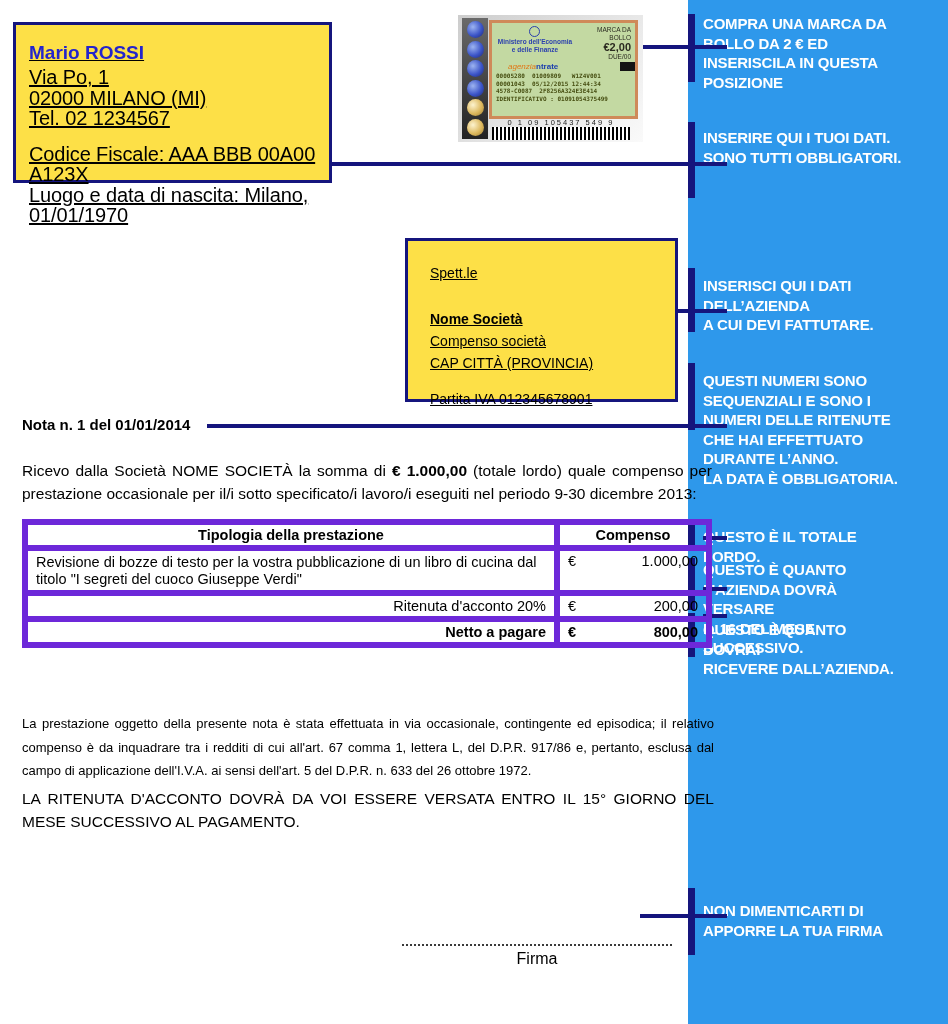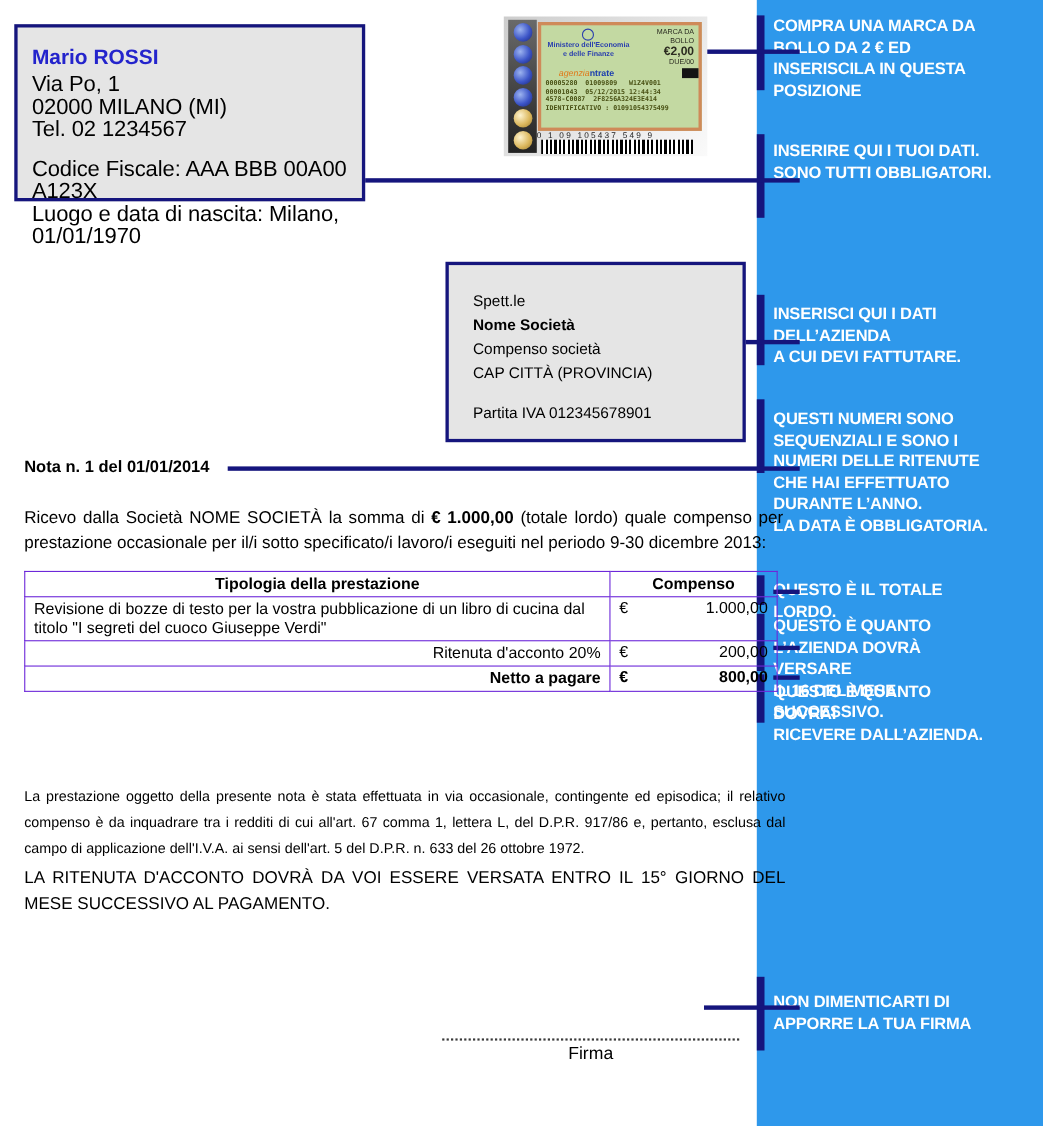--- a/index.html
+++ b/index.html
@@ -9,28 +9,28 @@
   
   .sidebar{position:absolute;top:0;right:0;width:228px;height:1024px;background:var(--blue,#2E98EB);padding-left:32px;}
   .annotation{position:absolute;left:15px;width:202px;color:#fff;font-weight:bold;
               font-size:15px;line-height:19.5px;white-space:pre-line;letter-spacing:-0.2px;}
   .tick{position:absolute;left:0;width:7px;background:var(--navy,#15157D);}
 
   
   .connector{position:absolute;height:4px;background:var(--navy,#15157D);}
 
   
-  .navy-box{position:absolute;border:3px solid var(--navy,#15157D);background:#e5e5e5;box-sizing:border-box;}
+  .navy-box{position:absolute;border:3px solid var(--navy,#15157D);background:#fde047;box-sizing:border-box;text-decoration:underline;}
   .sender-box{left:13px;top:22px;width:319px;height:161px;padding:16px 4px 0 13px;}
   .sender-box .name{color:var(--name-blue,#2424CC);font-size:19px;font-weight:bold;line-height:24px;margin-bottom:2px;}
   .sender-box .line{font-size:20px;line-height:20.5px;letter-spacing:-0.1px;}
   .sender-box .gap{height:15px;}
   .recipient-box{left:405px;top:238px;width:273px;height:164px;padding:21px 4px 0 22px;}
   .recipient-box .line{font-size:14px;line-height:22px;}
-  .recipient-box .bold{font-weight:bold;}
+  .recipient-box .bold{font-weight:bold;margin-top:24px;}
   .recipient-box .gap{height:14px;}
 
   
   .stamp-photo{position:absolute;left:458px;top:15px;width:185px;height:127px;
                background:linear-gradient(135deg,#cdcdcd,#ededed 70%,#fafafa);}
   .holo-strip{position:absolute;left:4px;top:3px;width:26px;height:121px;
               background:linear-gradient(#6a6a6a,#222);display:flex;flex-direction:column;
               align-items:center;justify-content:space-around;padding:2px 0;box-sizing:border-box;}
   .holo{width:17px;height:17px;border-radius:50%;}
   .holo.blue{background:radial-gradient(circle at 35% 35%,#9db4f0,#3c55c8 55%,#1a2470);}
@@ -41,39 +41,39 @@
   .ministry{width:78px;text-align:center;color:#2a3fae;font-weight:bold;font-size:6.5px;line-height:7.5px;}
   .emblem{width:9px;height:9px;border:1px solid #2a3fae;border-radius:50%;margin:0 auto 1px auto;}
   .denom{text-align:right;color:#2b2b20;font-size:6.5px;line-height:8px;}
   .denom .amt{font-size:11px;font-weight:bold;line-height:11px;}
   .agency{font-size:8px;line-height:9px;margin:1px 0 1px 12px;}
   .agency .a1{color:#e07818;font-style:italic;font-weight:normal;}
   .agency .a2{color:#1c3fae;font-weight:bold;}
   .codes{font-family:"DejaVu Sans Mono",monospace;font-size:6px;line-height:7.6px;
          color:#474f12;white-space:pre;font-weight:bold;}
   .black-mark{position:absolute;right:8px;top:47px;width:15px;height:9px;background:#141414;}
-  .barcode-digits{position:absolute;left:30px;top:103px;width:146px;text-align:left;
+  .barcode-digits{position:absolute;left:30px;top:103px;width:146px;text-align:center;
                   font-size:7.5px;letter-spacing:2px;color:#222;}
   .barcode{position:absolute;left:34px;top:112px;width:138px;height:13px;
            background:repeating-linear-gradient(90deg,#000 0 2px,#fff 2px 4px);}
 
   
   .nota{position:absolute;left:22px;top:416px;font-size:15px;font-weight:bold;}
   .intro{position:absolute;left:22px;top:459px;width:690px;font-size:15.5px;line-height:23px;
          text-align:justify;margin:0;}
   .intro .bold{font-weight:bold;}
   .legal{position:absolute;left:22px;top:712px;width:692px;font-size:13px;line-height:23.5px;
          text-align:justify;margin:0;}
   .withhold{position:absolute;left:22px;top:788px;width:692px;font-size:15.5px;line-height:22.5px;
             text-align:justify;margin:0;}
 
   
   .services{position:absolute;left:22px;top:519px;width:684px;border-collapse:collapse;
             font-size:14.5px;table-layout:fixed;}
-  .services th,.services td{border:1px solid #6d28d9;padding:2px 8px;box-sizing:border-box;}
+  .services th,.services td{border:6px solid #6d28d9;padding:2px 8px;box-sizing:border-box;}
   .services th{font-weight:bold;text-align:center;height:23px;padding:2px;}
   .col-desc{width:532px;}
   .col-amt{width:152px;}
   .row-desc td:first-child{height:39px;vertical-align:top;line-height:17px;padding-top:3px;}
   .row-right td:first-child{text-align:right;height:23px;}
   .row-total td:first-child{text-align:right;font-weight:bold;height:23px;}
   .amt-cell{vertical-align:top;}
   .amt-inner{display:flex;justify-content:space-between;}
   .row-total .amt-inner{font-weight:bold;}
 

